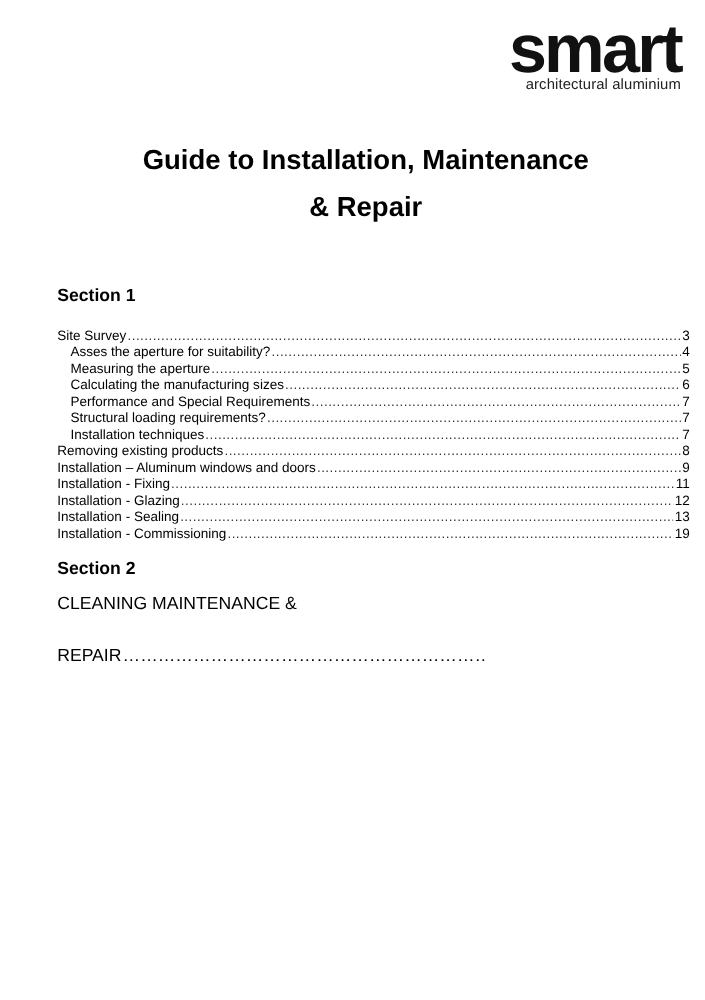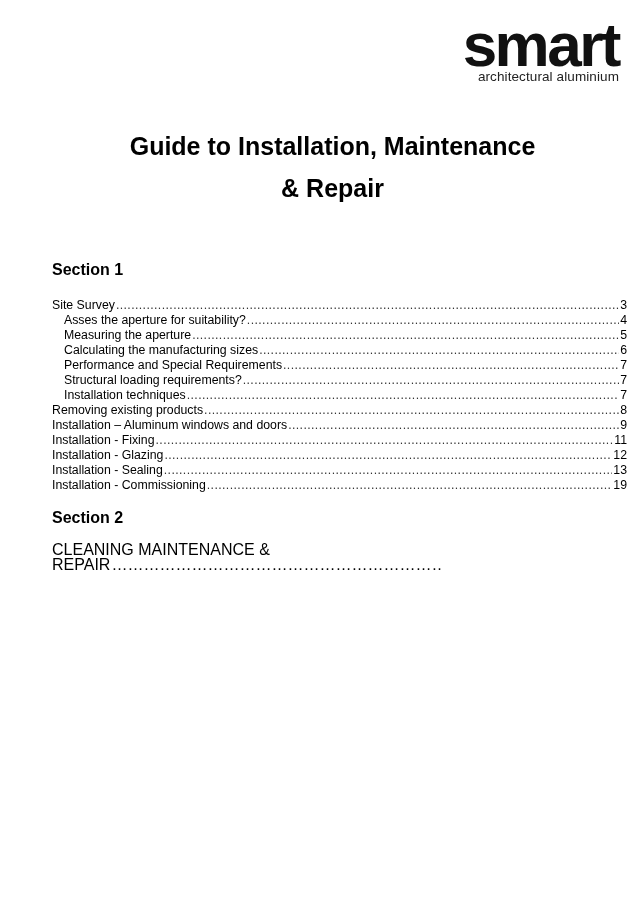--- a/index.html
+++ b/index.html
@@ -92,20 +92,21 @@
       position: absolute;
       left: 52px;
       top: 542px;
       font-size: 16px;
       line-height: 15px;
     }
     .sec2-line2 {
       display: flex;
       align-items: center;
       width: 390px;
+      margin-top: 32px;
     }
     .sec2-leader {
       flex: 1 1 auto;
       overflow: hidden;
       white-space: nowrap;
       margin-left: 1px;
     }
     .sec2-leader::before {
       content: "……………………………………………………………………………………………………………";
     }

